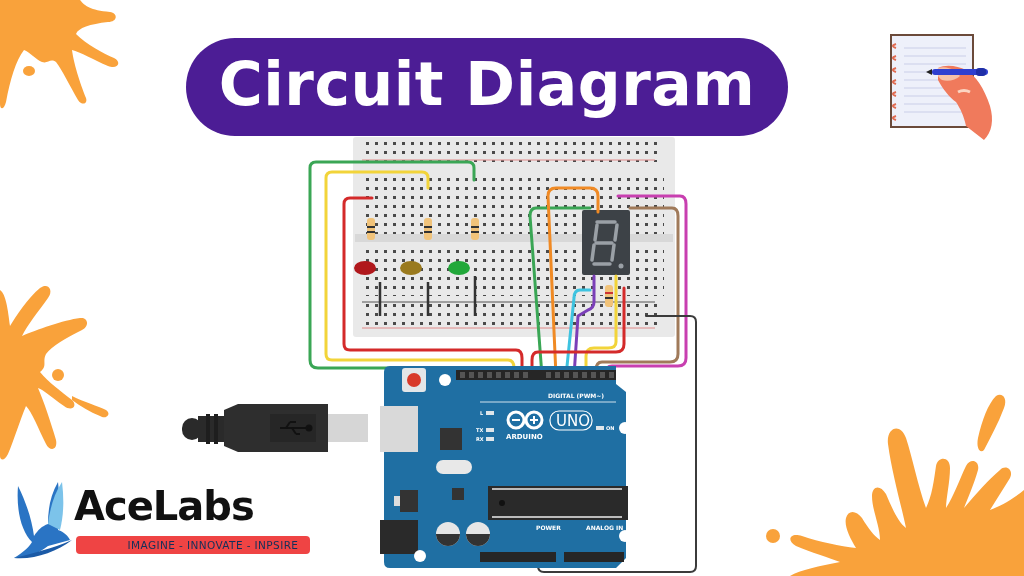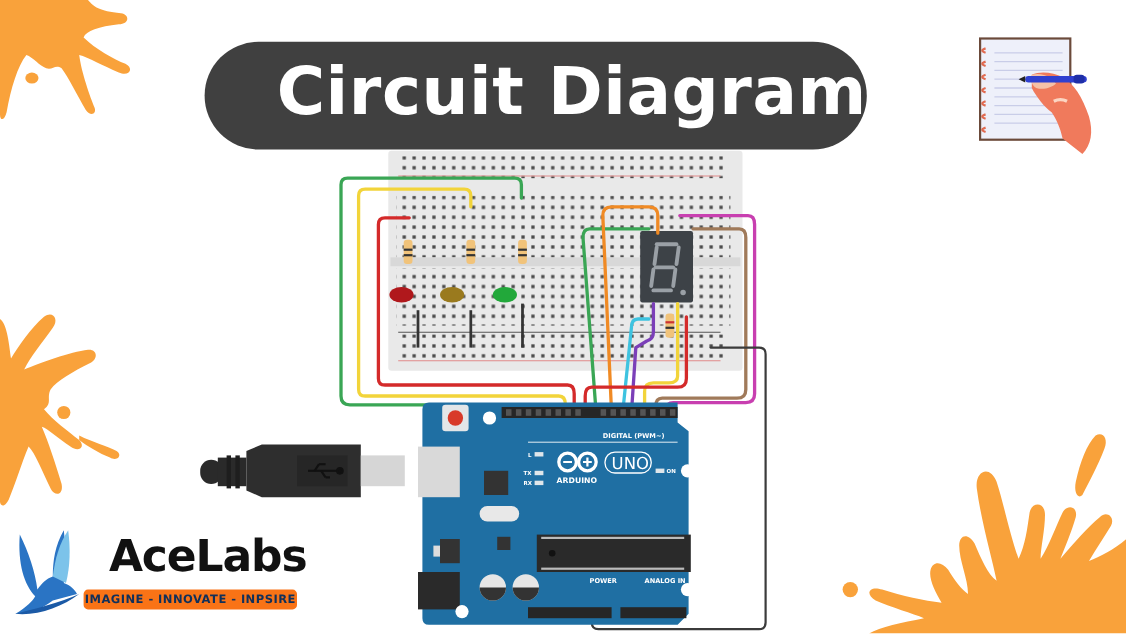--- a/index.html
+++ b/index.html
@@ -1,25 +1,25 @@
 <!DOCTYPE html>
 <html><head>
 <meta charset="utf-8">
 <style>
   html, body { margin:0; padding:0; }
   body { width:1024px; height:576px; position:relative; overflow:hidden; background:#ffffff; font-family:"DejaVu Sans", sans-serif; }
   .abs { position:absolute; }
   #scene { position:absolute; left:0; top:0; width:1024px; height:576px; }
-  .title-pill { position:absolute; left:186px; top:38px; width:602px; height:98px; background:#404040; border-radius:49px; display:flex; align-items:center; justify-content:flex-end; }
+  .title-pill { position:absolute; left:186px; top:38px; width:602px; height:98px; background:#4c1d95; border-radius:49px; display:flex; align-items:center; justify-content:center; }
   .title-text { color:#ffffff; font-family:"DejaVu Sans", sans-serif; font-weight:bold; font-size:60px; letter-spacing:0.5px; line-height:1; margin-top:-6px; }
   .logo-wrap { position:absolute; left:8px; top:476px; width:280px; height:92px; }
   .logo-word { position:absolute; left:66px; top:10px; font-family:"DejaVu Sans", sans-serif; font-size:40px; line-height:1; color:#111; letter-spacing:-1px; }
-  .logo-word .ace { font-weight:bold;margin-left:25px; }
+  .logo-word .ace { font-weight:bold; }
   .logo-word .labs { font-weight:bold; }
-  .tagline { position:absolute; left:68px; top:60px; width:194px; height:18px; background:#f97316; border-radius:4px; color:#11305a; font-weight:bold; font-size:10.5px; display:flex; align-items:center; justify-content:center; letter-spacing:0.4px; white-space:nowrap; }
+  .tagline { position:absolute; left:68px; top:60px; width:194px; height:18px; background:#ef4444; border-radius:4px; color:#11305a; font-weight:normal; font-size:10.5px; display:flex; align-items:center; justify-content:center; letter-spacing:0.4px; white-space:nowrap;padding-left:40px; }
   .brd-label { font-family:"DejaVu Sans", sans-serif; fill:#ffffff; font-weight:bold; }
 </style>
 </head>
 <body>
 
 <div id="scene">
 
   <svg class="abs" style="left:0;top:0" width="140" height="130">
     <path d="M0,0 L80,0 C85,6 90,10 110,12 C118,13 118,22 108,22 C90,24 78,28 76,34 C86,44 104,54 114,58 C122,62 118,70 108,66 C94,60 80,52 72,50 C74,66 82,88 86,98 C88,104 82,106 78,100 C70,86 62,70 56,62 C50,58 48,64 42,62 C36,60 30,52 24,50 C16,60 10,80 6,102 C4,110 0,110 0,104 Z" fill="#f9a23b"></path>
     <ellipse cx="29" cy="71" rx="6" ry="5" fill="#f9a23b"></ellipse>

